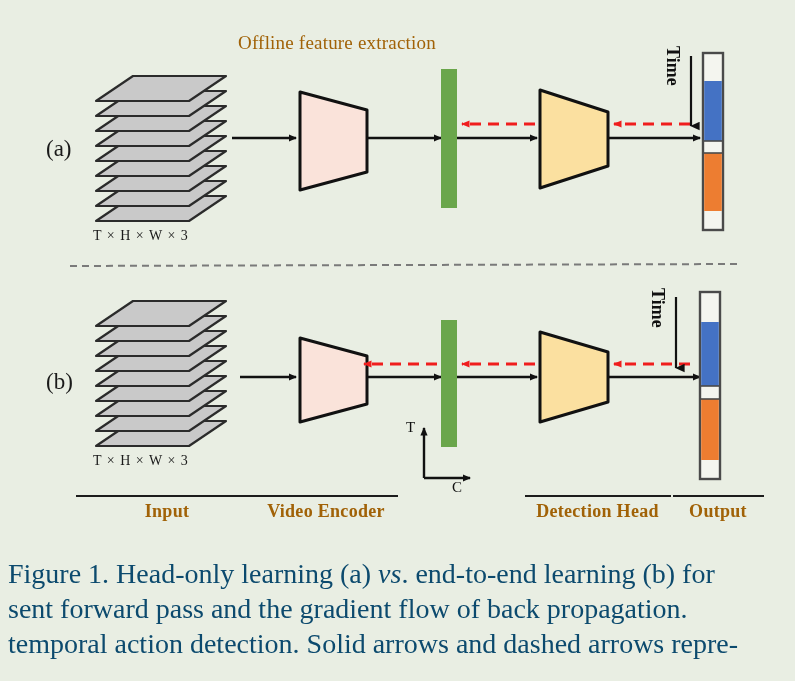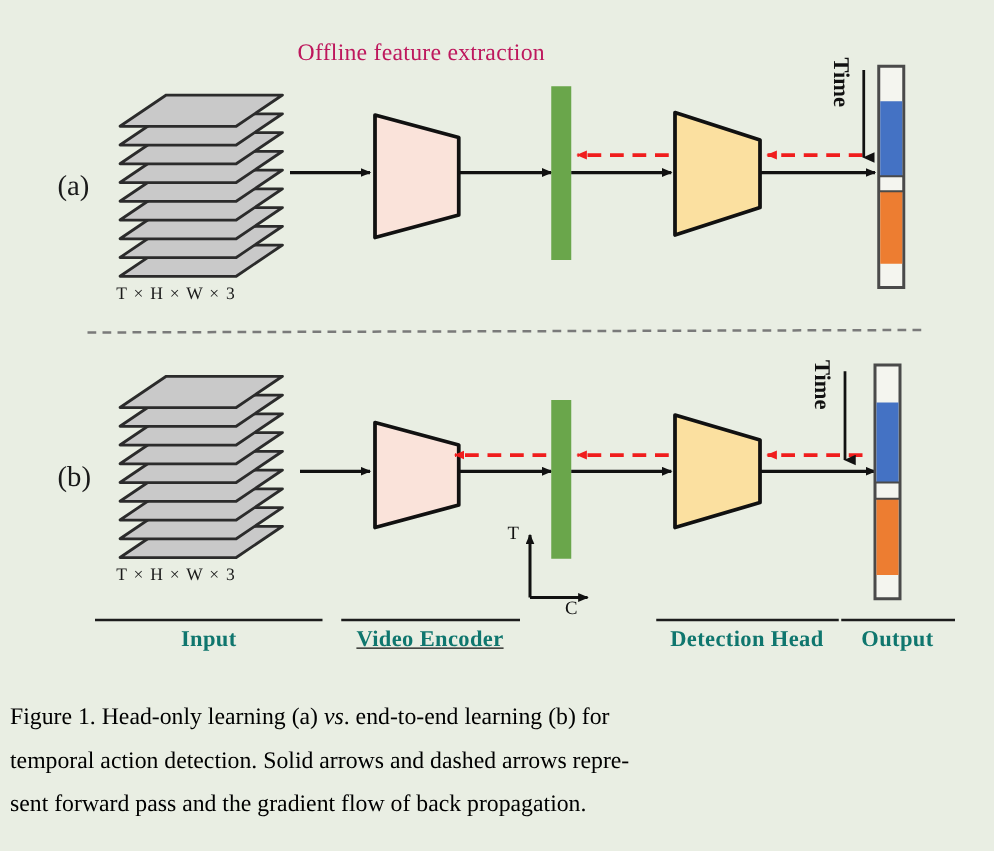--- a/index.html
+++ b/index.html
@@ -29,21 +29,21 @@
     height: 545px;
   }
   #diagram svg { display: block; }
 
   
   .ttl {
     position: absolute;
     font-size: 19px;
     letter-spacing: 0.2px;
     white-space: nowrap;
-    color: #be185d;
+    color: #a16207;
   }
   .panel-label {
     position: absolute;
     font-size: 23px;
     color: #1a1a1a;
     white-space: nowrap;
   }
   .dim-label {
     position: absolute;
     font-size: 14px;
@@ -83,33 +83,33 @@
   }
   .leg .rule {
     height: 0;
     border-top: 2.5px solid #1c1c1c;
     margin: 0 auto 4px auto;
   }
   .leg .txt {
     font-size: 18px;
     font-weight: bold;
     letter-spacing: 0.3px;
-    color: #0f766e;
+    color: #a16207;
     font-family: "Liberation Serif", "DejaVu Serif", serif;
   }
 
   
   #caption {
     position: absolute;
     left: 8px;
     top: 556px;
     width: 782px;
-    font-size: 19px;
+    font-size: 28px;
     line-height: 35px;
-    color: #000000;
+    color: #0c4a6e;
     font-family: "Liberation Serif", "DejaVu Serif", serif;
     text-align: left;
   }
   #caption .it { font-style: italic; }
 </style>
 </head>
 <body>
 
 <div id="figure-root">
 
@@ -247,33 +247,33 @@
     <div class="axis-label" style="left:406px; top:419px;">T</div>
 
     <div class="axis-label" style="left:452px; top:479px;">C</div>
   </div>
 
   <div id="legend-row">
     <div class="leg" style="left:72px; width:190px;">
       <div class="rule" style="width:182px;"></div>
       <div class="txt">Input</div>
     </div>
-    <div class="leg" style="left:259px; width:170px;text-decoration:underline;">
+    <div class="leg" style="left:241px; width:170px;">
       <div class="rule" style="width:143px;"></div>
       <div class="txt">Video Encoder</div>
     </div>
     <div class="leg" style="left:666px; width:104px;">
       <div class="rule" style="width:91px;"></div>
       <div class="txt">Output</div>
     </div>
     <div class="leg" style="left:515px; width:165px;">
       <div class="rule" style="width:146px;"></div>
       <div class="txt">Detection Head</div>
     </div>
   </div>
 
   <div id="caption">
     <div><span>Figure 1.  Head-only learning (a) </span><span class="it">vs</span><span>.  end-to-end learning (b) for</span></div>
+    <div>sent forward pass and the gradient flow of back propagation.</div>
     <div>temporal action detection.  Solid arrows and dashed arrows repre-</div>
-    <div>sent forward pass and the gradient flow of back propagation.</div>
   </div>
 
 </div>
 
 </body></html>

